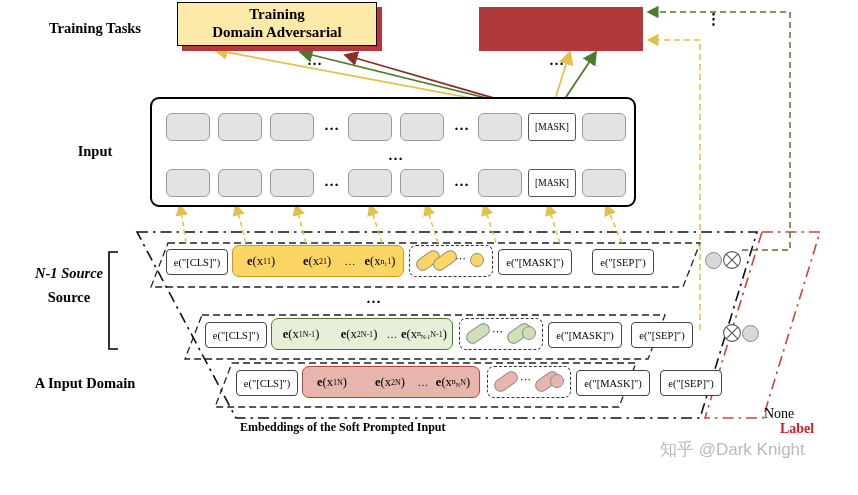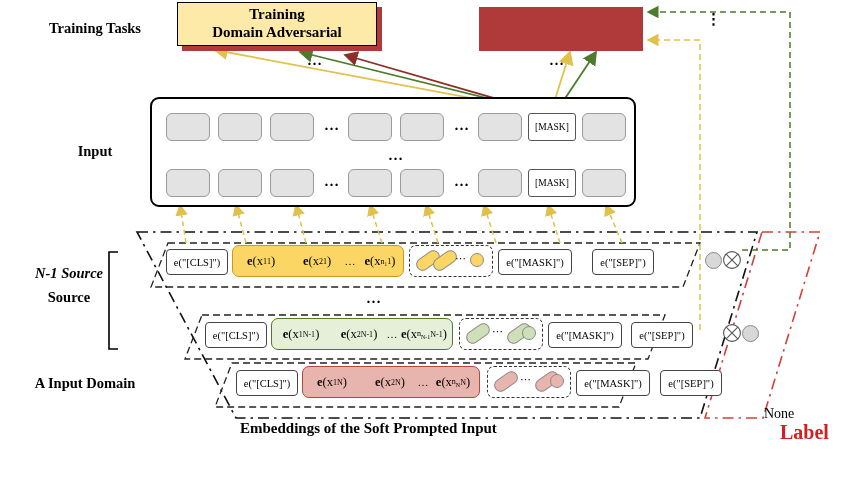--- a/index.html
+++ b/index.html
@@ -41,23 +41,23 @@
   .grp.g1{background:#fbd665;border-color:#c79a17;}
   .grp.g2{background:#e6efd8;border-color:#4d7a2c;}
   .grp.g3{background:#e8b4ae;border-color:#b5463c;}
   .grp .cell{flex:0 0 auto;display:flex;align-items:center;justify-content:center;font-size:12.5px;color:#000;white-space:nowrap;}
   .dashgrp{position:absolute;box-sizing:border-box;border:1.4px dashed #333;border-radius:7px;background:transparent;}
 
   .pill{position:absolute;border-radius:999px;box-sizing:border-box;border:1px solid #8a8a8a;}
   .circ{position:absolute;border-radius:50%;box-sizing:border-box;border:1px solid #8a8a8a;}
 
   .none{position:absolute;font-size:14px;color:#000;}
-  .labelred{position:absolute;font-size:20px;font-weight:bold;color:#d21f1f;}
+  .labelred{position:absolute;font-size:14px;font-weight:bold;color:#d21f1f;}
   .caption{position:absolute;font-size:14px;color:#000;}
-  .bottomtitle{position:absolute;font-size:15px;font-weight:bold;color:#000;}
+  .bottomtitle{position:absolute;font-size:12px;font-weight:bold;color:#000;}
   .watermark{position:absolute;font-size:17px;color:#b9b9b9;font-family:"Liberation Sans",sans-serif;}
   svg.ov{position:absolute;left:0;top:0;width:858px;height:495px;overflow:visible;}
 </style>
 </head>
 <body>
 
 <div id="stage">
 
   <svg class="ov" viewBox="0 0 858 495">
     <defs>
@@ -248,13 +248,14 @@
   <div class="circ" style="left:550px;top:374px;width:14px;height:14px;background:#e8b4ae;"></div>
 
   <div class="etok" style="left:576px;top:370px;width:74px;height:26px;">e("[MASK]")</div>
   <div class="etok" style="left:660px;top:370px;width:62px;height:26px;">e("[SEP]")</div>
 
   <div class="none" style="left:764px;top:375px;margin-top:31px;">None</div>
   <div class="labelred" style="left:780px;top:421px;">Label</div>
 
   <div class="bottomtitle" style="left:240px;top:420px;">Embeddings of the Soft Prompted Input</div>
 
+  <div class="watermark" style="left:660px;top:438px;">知乎 @Dark Knight</div>
 </div>
 
 </body></html>

